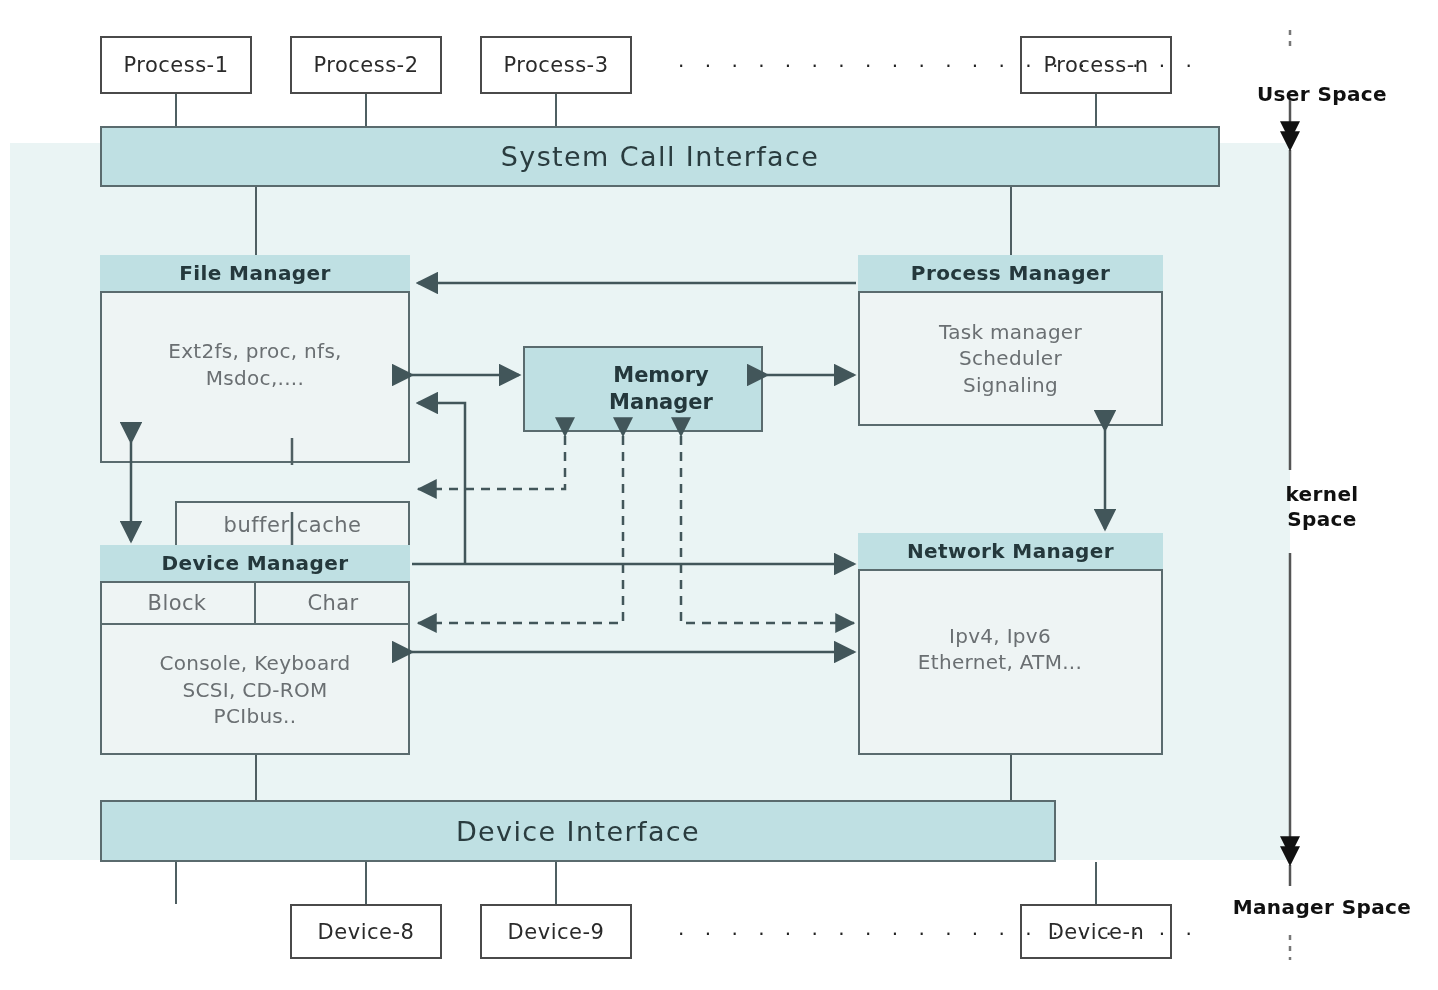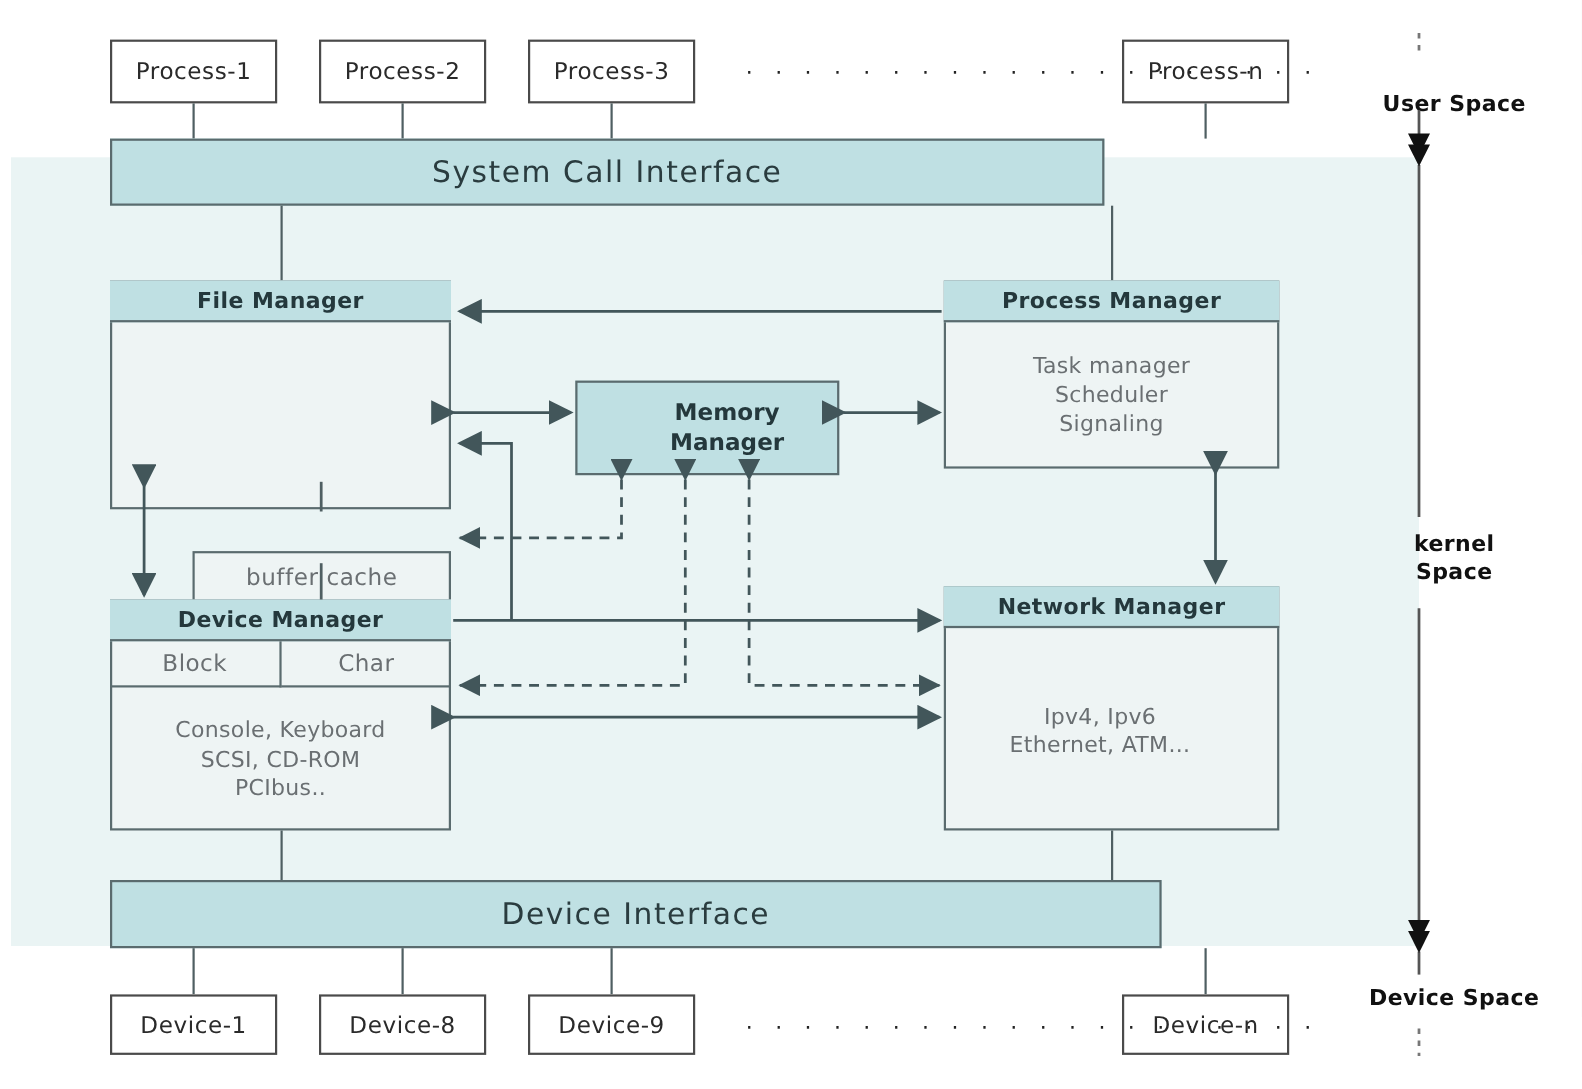--- a/index.html
+++ b/index.html
@@ -127,30 +127,34 @@
   <div class="plain-box" style="left:1020px;top:36px;width:152px;height:58px;">
     <span>Process-n</span>
   </div>
   <div class="dots" style="left:678px;top:54px;width:330px;">· · · · · · · · · · · · · · · · · · · ·</div>
 
   <div class="vline" style="left:175px;top:94px;height:32px;"></div>
   <div class="vline" style="left:365px;top:94px;height:32px;"></div>
   <div class="vline" style="left:555px;top:94px;height:32px;"></div>
   <div class="vline" style="left:1095px;top:94px;height:32px;"></div>
 
-  <div class="bar" style="left:100px;top:126px;width:904px;height:61px;">
+  <div class="bar" style="left:100px;top:126px;width:1120px;height:61px;">
     <span>System Call Interface</span>
   </div>
 
   <div class="vline" style="left:255px;top:187px;height:68px;"></div>
   <div class="vline" style="left:1010px;top:187px;height:68px;"></div>
 
   <div class="box" style="left:100px;top:255px;width:310px;height:208px;">
     <div class="hdr" style="left:-2px;top:-2px;width:310px;height:38px;">
       <span>File Manager</span>
+    </div>
+    <div class="body-txt" style="left:0px;top:36px;width:306px;height:143px;">
+      <span>Ext2fs, proc, nfs,
+Msdoc,....</span>
     </div>
   </div>
 
   <div class="box" style="left:858px;top:255px;width:305px;height:171px;">
     <div class="hdr" style="left:-2px;top:-2px;width:305px;height:38px;">
       <span>Process Manager</span>
     </div>
     <div class="body-txt" style="left:0px;top:36px;width:301px;height:131px;">
       <span>Task manager
 Scheduler
@@ -181,56 +185,53 @@
       <span>Console, Keyboard
 SCSI, CD-ROM
 PCIbus..</span>
     </div>
   </div>
 
   <div class="box" style="left:858px;top:533px;width:305px;height:222px;">
     <div class="hdr" style="left:-2px;top:-2px;width:305px;height:38px;">
       <span>Network Manager</span>
     </div>
-    <div class="body-txt" style="left:0px;top:38px;width:280px;height:182px;">
+    <div class="body-txt" style="left:0px;top:23px;width:280px;height:182px;">
       <span>Ipv4, Ipv6
 Ethernet, ATM...</span>
     </div>
   </div>
 
   <div class="bar" style="left:100px;top:800px;width:956px;height:62px;">
     <span>Device Interface</span>
   </div>
 
   <div class="vline" style="left:255px;top:755px;height:45px;"></div>
   <div class="vline" style="left:1010px;top:755px;height:45px;"></div>
 
   <div class="vline" style="left:175px;top:862px;height:42px;"></div>
   <div class="vline" style="left:365px;top:862px;height:42px;"></div>
   <div class="vline" style="left:555px;top:862px;height:42px;"></div>
   <div class="vline" style="left:1095px;top:862px;height:42px;"></div>
 
-  <div class="plain-box" style="left:100px;top:904px;width:152px;height:55px;">
-    <span>Device-1</span>
-  </div>
   <div class="plain-box" style="left:290px;top:904px;width:152px;height:55px;">
     <span>Device-8</span>
   </div>
   <div class="plain-box" style="left:480px;top:904px;width:152px;height:55px;">
     <span>Device-9</span>
   </div>
   <div class="plain-box" style="left:1020px;top:904px;width:152px;height:55px;">
     <span>Device-n</span>
   </div>
   <div class="dots" style="left:678px;top:922px;width:330px;">· · · · · · · · · · · · · · · · · · · ·</div>
 
   <div class="space-label" style="left:1232px;top:82px;width:180px;">User Space</div>
   <div class="space-label" style="left:1232px;top:482px;width:180px;">kernel
 Space</div>
-  <div class="space-label" style="left:1232px;top:895px;width:180px;">Device Space</div>
+  <div class="space-label" style="left:1232px;top:895px;width:180px;">Manager Space</div>
 
   <svg class="overlay" viewBox="0 0 1438 990">
     <defs>
       <marker id="ah" markerWidth="9" markerHeight="9" refX="8" refY="4.5" orient="auto" markerUnits="strokeWidth">
         <path d="M0,0 L9,4.5 L0,9 z" fill="#42565a"></path>
       </marker>
       <marker id="ahs" markerWidth="8" markerHeight="8" refX="7.5" refY="4" orient="auto" markerUnits="strokeWidth">
         <path d="M0,0 L8,4 L0,8 z" fill="#42565a"></path>
       </marker>
       <marker id="ahb" markerWidth="8" markerHeight="8" refX="7.5" refY="4" orient="auto" markerUnits="strokeWidth">

